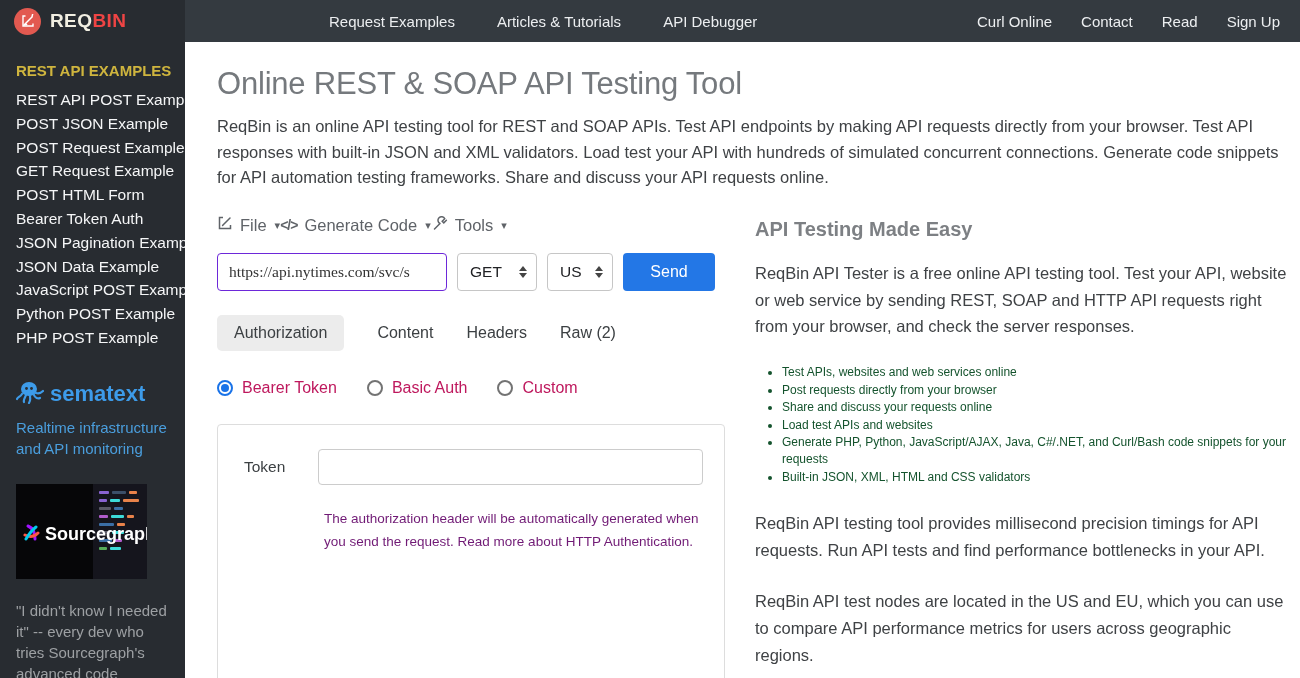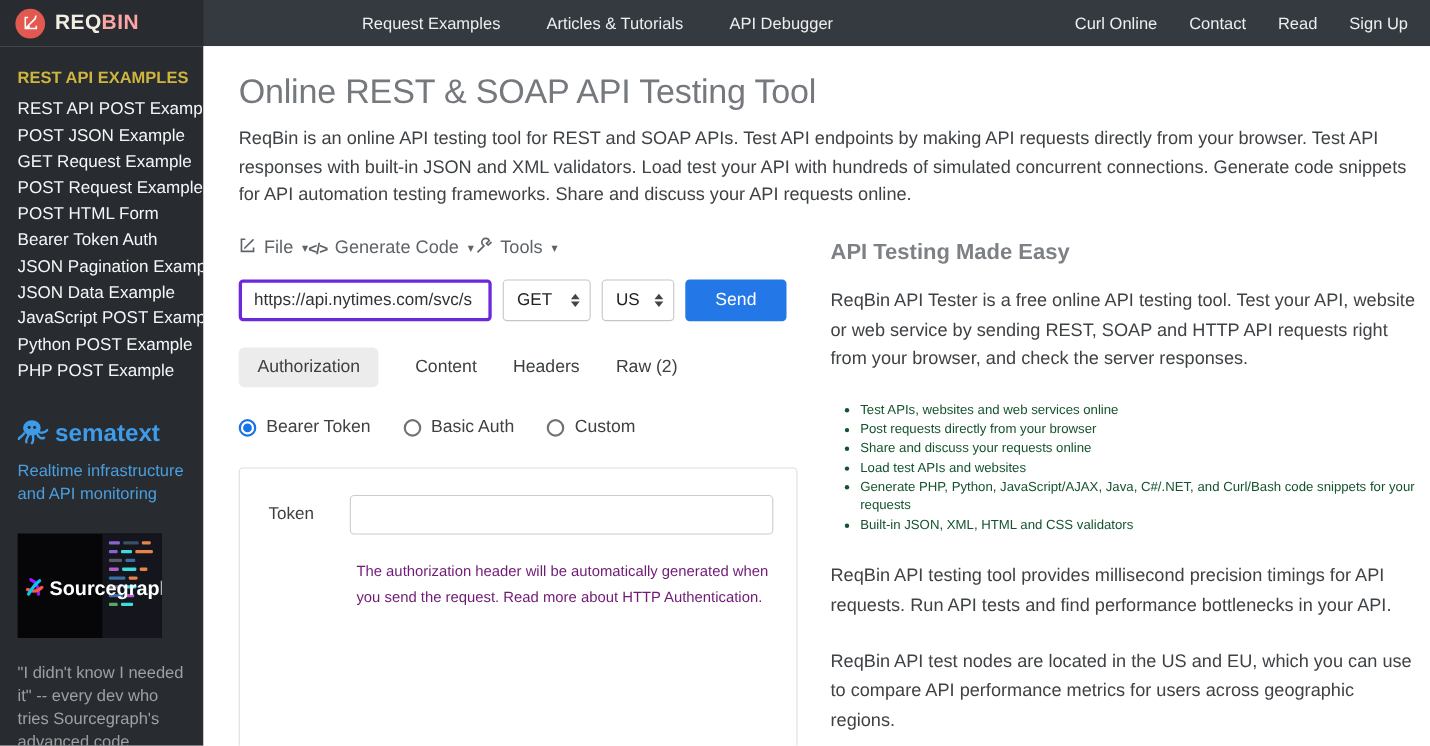--- a/index.html
+++ b/index.html
@@ -5,21 +5,21 @@
   html,body{margin:0;padding:0;overflow:hidden;}
   body{width:1300px;height:678px;background:#fff;font-family:"Liberation Sans",sans-serif;position:relative;}
   *{box-sizing:border-box;}
 
   
   .topbar{display:flex;height:42px;background:#343a40;color:#eceef0;align-items:center;}
   .brand-zone{width:185px;height:42px;background:#282c31;display:flex;align-items:center;padding-left:14px;flex-shrink:0;cursor:pointer;}
   .logo-circle{width:27px;height:27px;border-radius:50%;background:#e25950;display:flex;align-items:center;justify-content:center;margin-right:9px;flex-shrink:0;}
   .brand-text{font-size:19px;font-weight:bold;letter-spacing:.4px;}
   .brand-req{color:#f2efe2;}
-  .brand-bin{color:#fca5a5;}
+  .brand-bin{color:#ef4444;}
   .nav-left{display:flex;gap:42px;margin-left:144px;font-size:15px;}
   .nav-right{display:flex;gap:29px;margin-left:auto;margin-right:20px;font-size:15px;}
   .nav-item{cursor:pointer;white-space:nowrap;}
 
   
   .layout{display:flex;height:636px;}
   .sidebar{width:185px;background:#282c31;flex-shrink:0;padding:20px 0 0 16px;overflow:hidden;}
   .sb-heading{color:#cfb53e;font-size:15px;font-weight:bold;margin-bottom:9px;white-space:nowrap;cursor:pointer;}
   .sb-link{color:#f5f6f7;font-size:15.5px;font-weight:500;line-height:23.8px;white-space:nowrap;overflow:hidden;cursor:pointer;}
 
@@ -44,35 +44,35 @@
   .columns{display:flex;}
   .col-left{width:508px;flex-shrink:0;}
   .col-right{width:535px;margin-left:30px;}
 
   .toolbar{display:flex;color:#5f6368;font-size:16.5px;align-items:center;margin-bottom:17px;}
   .menu-item{display:flex;align-items:center;gap:7px;cursor:pointer;}
   .caret{font-size:11px;color:#5f6368;margin-left:1px;}
   .code-glyph{font-size:14px;font-weight:bold;letter-spacing:-1px;color:#5f6368;}
 
   .request-row{display:flex;margin-bottom:24px;align-items:center;}
-  .url-input{width:230px;height:38px;border:3px solid #6d28d9;border-radius:4px;padding:0 11px;font-size:15.5px;color:#333;outline:none;font-family:Liberation Sans, sans-serif;}
+  .url-input{width:230px;height:38px;border:1px solid #6d28d9;border-radius:4px;padding:0 11px;font-size:15.5px;color:#333;outline:none;font-family:Liberation Serif, serif;}
   .select-box{display:flex;align-items:center;justify-content:space-between;border:1px solid #c6c6c6;border-radius:4px;height:38px;padding:0 9px 0 12px;margin-left:10px;font-size:15.5px;color:#202124;cursor:pointer;background:#fff;}
   .sel-method{width:80px;}
   .sel-region{width:66px;}
   .updown{display:flex;flex-direction:column;gap:2px;align-items:center;}
   .updown i{display:block;width:0;height:0;border-left:4px solid transparent;border-right:4px solid transparent;}
   .updown .up{border-bottom:5px solid #444;}
   .updown .down{border-top:5px solid #444;}
   .send-btn{width:92px;height:38px;margin-left:10px;background:#2377e6;color:#fff;border:none;border-radius:4px;font-size:16px;cursor:pointer;font-family:"Liberation Sans",sans-serif;}
 
   .tabs{display:flex;gap:33px;margin-bottom:28px;align-items:center;}
   .tab{font-size:16px;color:#3c4043;padding:9px 0;border-radius:5px;cursor:pointer;white-space:nowrap;}
   .tab.active{background:#ececec;padding:9px 17px;}
 
-  .radios{display:flex;gap:30px;align-items:flex-start;margin-bottom:27px;font-size:16px;color:#404040;}
+  .radios{display:flex;gap:30px;align-items:flex-start;margin-bottom:27px;font-size:16px;color:#be185d;}
   .radio{display:flex;align-items:center;gap:9px;cursor:pointer;}
   .rc{width:16px;height:16px;border-radius:50%;border:2px solid #737373;position:relative;flex-shrink:0;background:#fff;}
   .rc.sel{border-color:#1a73e8;}
   .rc.sel::after{content:"";position:absolute;left:2px;top:2px;width:8px;height:8px;border-radius:50%;background:#1a73e8;}
 
   .token-panel{border:1px solid #ddd;border-radius:4px;padding:24px 20px;height:420px;}
   .token-row{display:flex;align-items:center;}
   .token-label{width:80px;font-size:15.5px;color:#3c4043;padding-left:6px;flex-shrink:0;}
   .token-input{width:385px;height:36px;border:1px solid #ccc;border-radius:4px;outline:none;padding:0 10px;font-size:15px;font-family:"Liberation Sans",sans-serif;}
   .token-help{margin:23px 0 0 86px;font-size:13.5px;color:#701a75;line-height:1.7;max-width:380px;}
@@ -107,22 +107,22 @@
     <span class="nav-item">Sign Up</span>
   </div>
 </div>
 
 <div class="layout">
 
   <div class="sidebar">
     <div class="sb-heading">REST API EXAMPLES</div>
     <div class="sb-link">REST API POST Example</div>
     <div class="sb-link">POST JSON Example</div>
+    <div class="sb-link">POST Request Example</div>
     <div class="sb-link">GET Request Example</div>
-    <div class="sb-link">POST Request Example</div>
     <div class="sb-link">POST HTML Form</div>
     <div class="sb-link">Bearer Token Auth</div>
     <div class="sb-link">JSON Pagination Example</div>
     <div class="sb-link">JSON Data Example</div>
     <div class="sb-link">JavaScript POST Example</div>
     <div class="sb-link">Python POST Example</div>
     <div class="sb-link">PHP POST Example</div>
 
     <div class="sematext">
       <div class="sematext-row">

